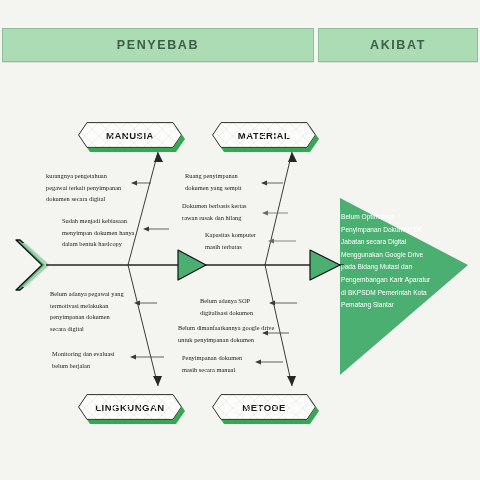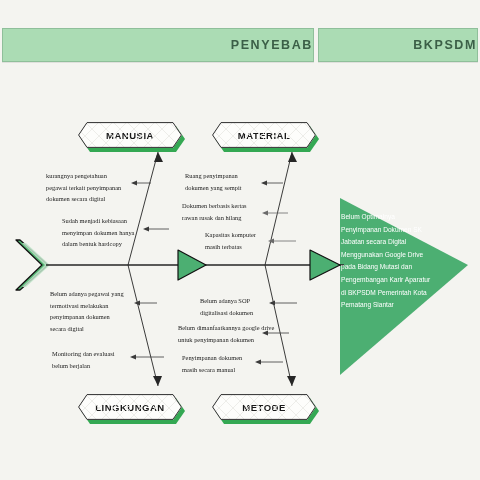--- a/index.html
+++ b/index.html
@@ -22,21 +22,21 @@
     top:28px;left:2px;
     width:476px;height:34px;
     display:flex;
     gap:4px;
   }
   .hdr-bar{
     background:#abdcb4;
     border:1px solid #8fbf9a;
     display:flex;
     align-items:center;
-    justify-content:flex-end;
+    justify-content:center;
     box-sizing:border-box;
     box-shadow:0 1px 0 rgba(0,0,0,.08);
   }
   .hdr-cause{width:312px;}
   .hdr-effect{flex:1;}
   .hdr-bar span{
     font-size:12.5px;
     letter-spacing:1.6px;
     color:#3b5f47;
     font-weight:700;
@@ -128,21 +128,21 @@
 </head>
 <body>
 
 <div id="root">
 
   <div class="hdr-row">
     <div class="hdr-bar hdr-cause">
       <span>PENYEBAB</span>
     </div>
     <div class="hdr-bar hdr-effect">
-      <span>BKPSDM</span>
+      <span>AKIBAT</span>
     </div>
   </div>
 
   <svg id="fish" viewBox="0 0 480 480">
     <defs>
       <linearGradient id="tailGrad" x1="0" y1="0" x2="1" y2="1">
         <stop offset="0%" stop-color="#b9e3c4"></stop>
         <stop offset="50%" stop-color="#3fa35f"></stop>
         <stop offset="100%" stop-color="#b9e3c4"></stop>
       </linearGradient>

